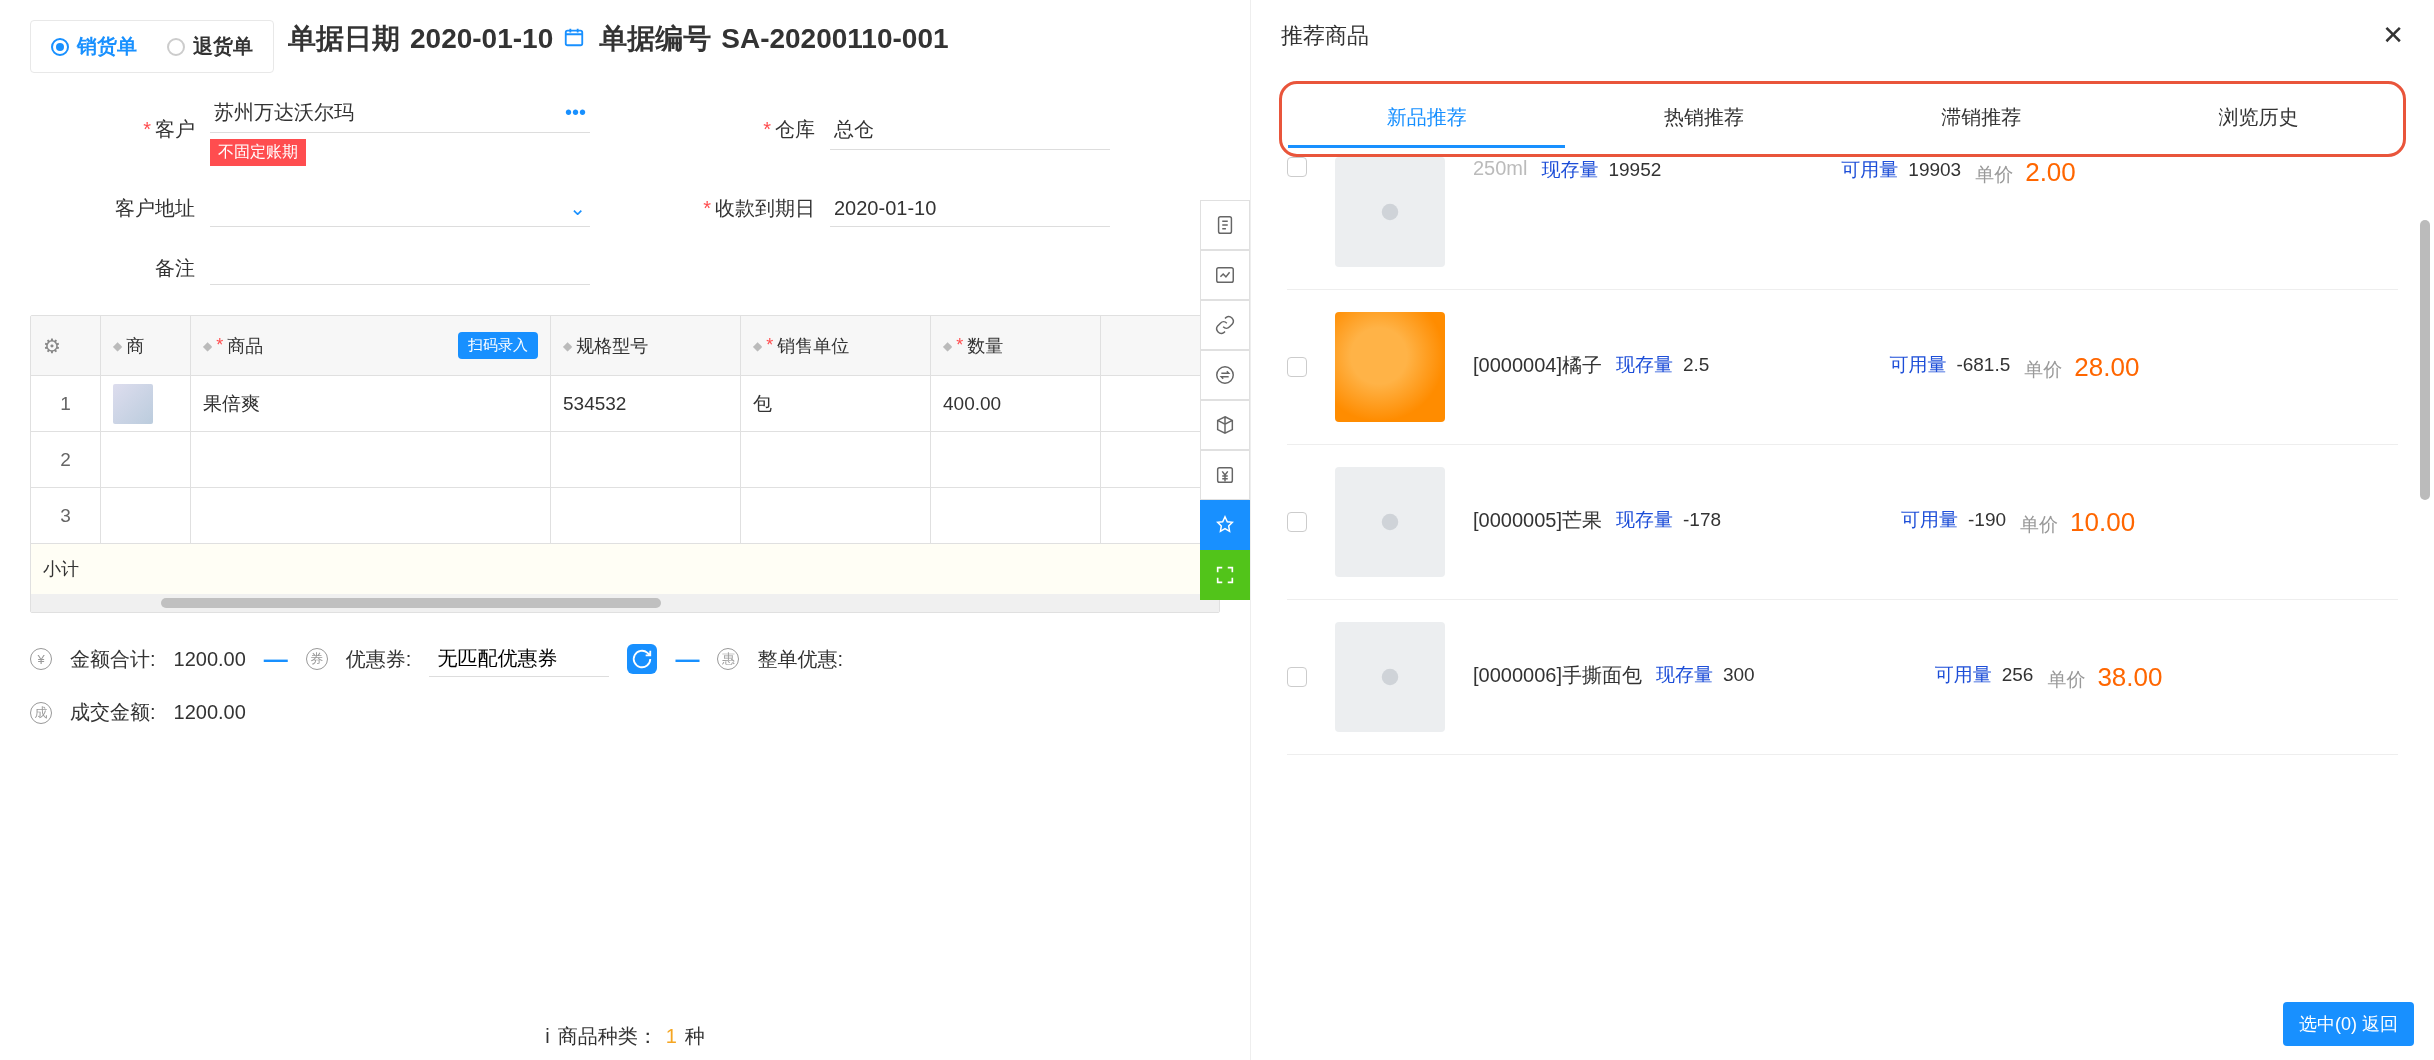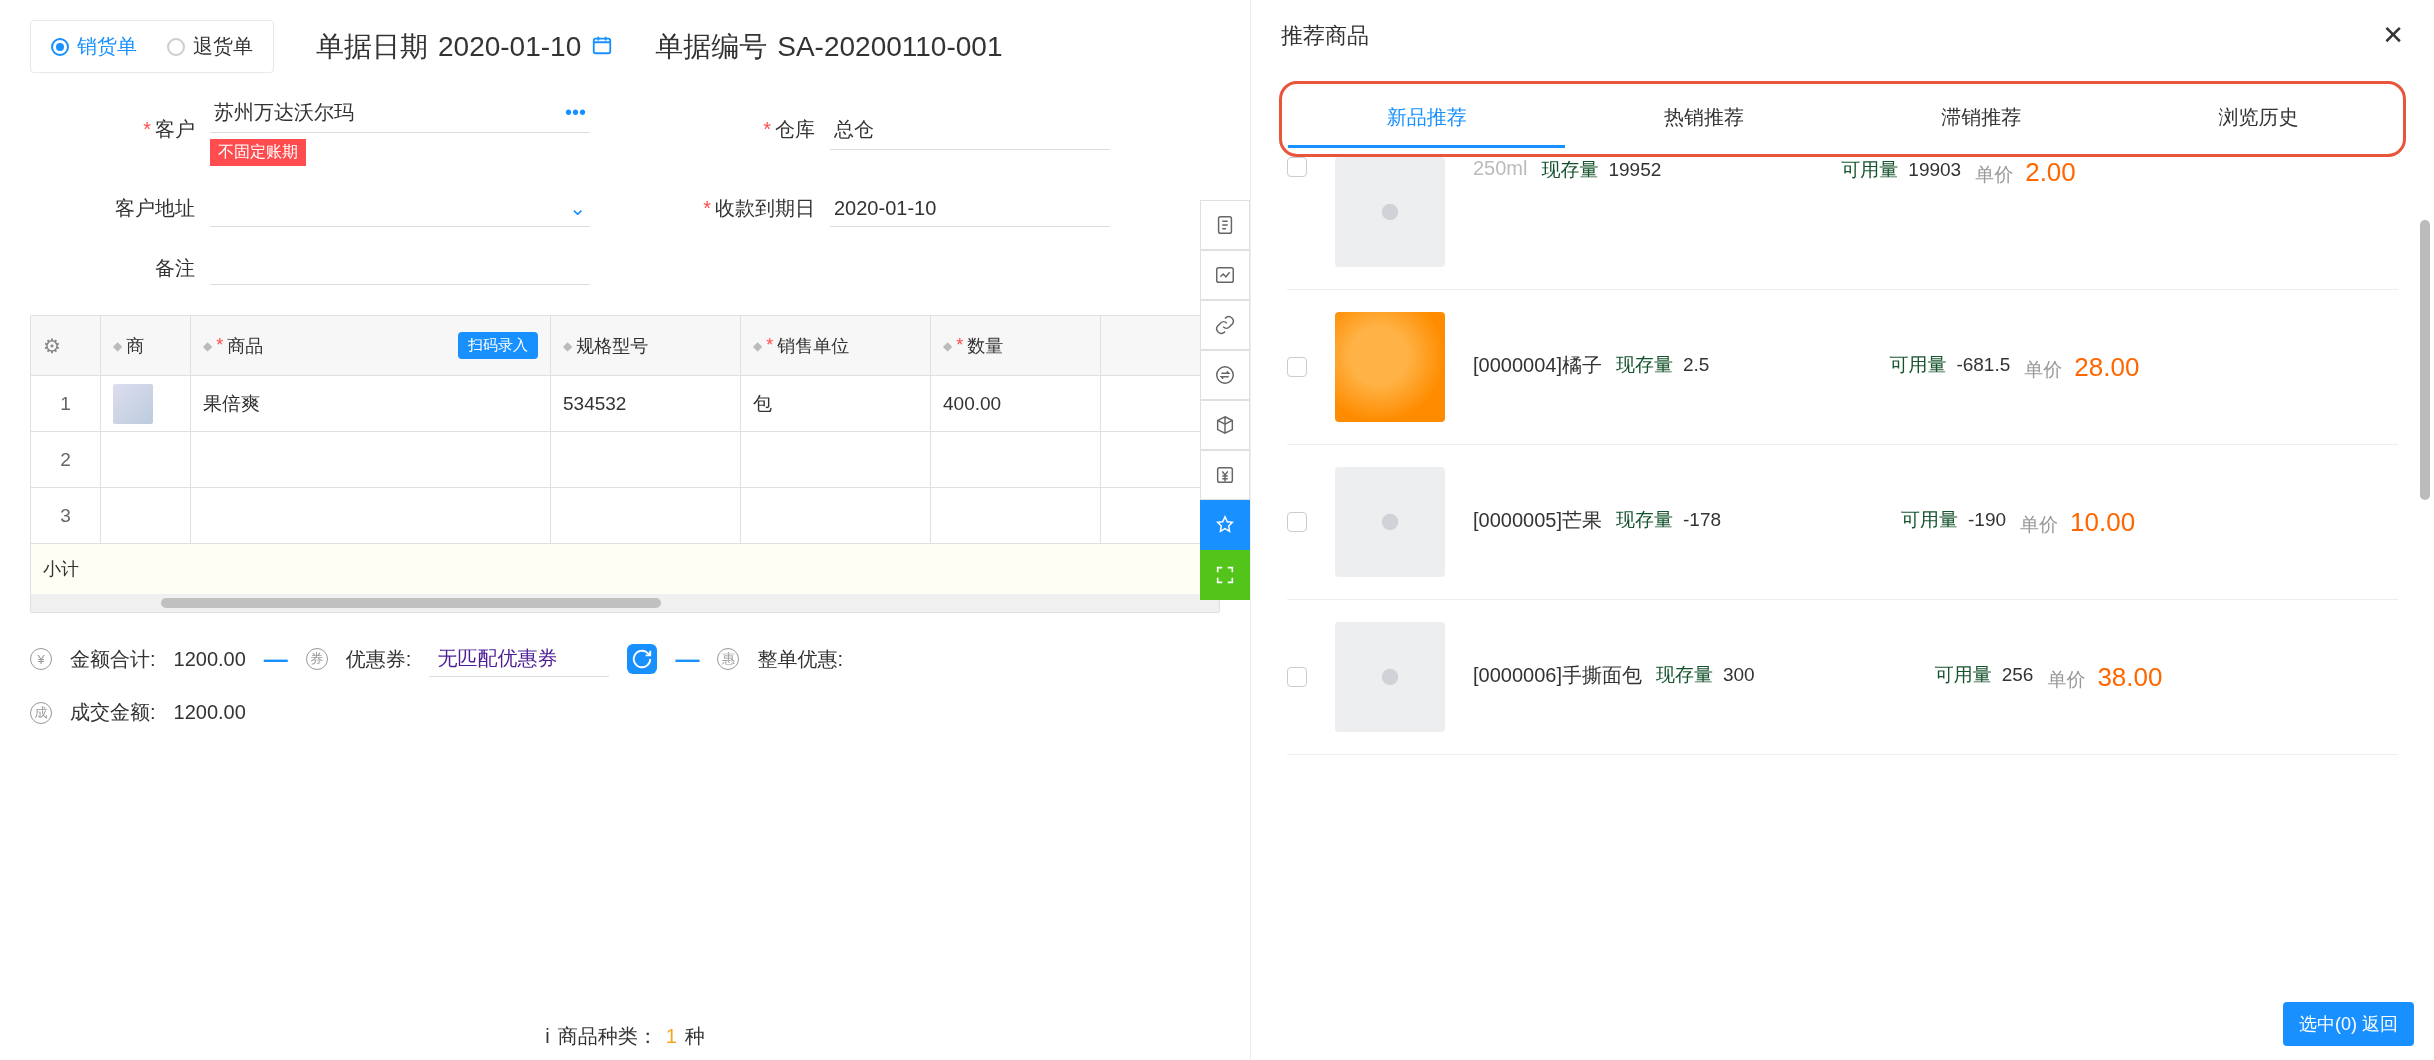--- a/index.html
+++ b/index.html
@@ -2,21 +2,21 @@
 <html><head>
 <meta charset="utf-8">
 <style>
 * { box-sizing: border-box; margin: 0; padding: 0; }
 body { font-family: -apple-system, "PingFang SC", "Microsoft YaHei", sans-serif; font-size: 14px; color: #333; background: #fff; }
 .app { display: flex; width: 2434px; height: 1060px; }
 .left-panel { width: 1250px; padding: 20px 30px; position: relative; }
 .right-panel { flex: 1; border-left: 1px solid #eee; display: flex; flex-direction: column; position: relative; }
 
 
-.tabs-row { display: flex; align-items: center; gap: 42px; margin-bottom: 20px; }
+.tabs-row { display: flex; align-items: flex-start; gap: 14px; margin-bottom: 20px; font-weight: bold; }
 .order-tabs { display: flex; align-items: center; background: #fff; border: 1px solid #e8e8e8; border-radius: 4px; padding: 12px 20px; gap: 30px; }
 .radio-tab { display: flex; align-items: center; gap: 8px; cursor: pointer; font-size: 20px; }
 .radio { width: 18px; height: 18px; border: 2px solid #ccc; border-radius: 50%; display: flex; align-items: center; justify-content: center; }
 .radio.active { border-color: #1890FF; }
 .radio.active::after { content: ""; width: 8px; height: 8px; background: #1890FF; border-radius: 50%; }
 .radio-tab.active { color: #1890FF; }
 .top-field { display: flex; align-items: center; gap: 10px; font-size: 28px; }
 .top-field .label { color: #333; }
 .top-field .value { color: #333; }
 .cal-icon { color: #1890FF; }
@@ -44,21 +44,21 @@
 .t-foot { background: #fffef5; height: 50px; font-size: 18px; }
 .t-foot .t-cell { border-right: none; }
 .hscroll { height: 18px; background: #f0f0f0; position: relative; }
 .hscroll::after { content: ""; position: absolute; left: 130px; width: 500px; height: 10px; background: #c0c0c0; border-radius: 5px; top: 4px; }
 .thumb-img { width: 40px; height: 40px; background: linear-gradient(135deg,#dde,#bcd); border-radius: 2px; }
 
 
 .totals { display: flex; align-items: center; gap: 18px; margin-top: 28px; font-size: 20px; flex-wrap: wrap; }
 .totals .circ { width: 22px; height: 22px; border: 1.5px solid #999; border-radius: 50%; display: inline-flex; align-items: center; justify-content: center; font-size: 13px; color: #999; }
 .minus { color: #1890FF; font-weight: bold; font-size: 24px; }
-.coupon-input { border-bottom: 1px solid #ddd; padding: 4px 8px; color: #4c1d95; min-width: 180px; }
+.coupon-input { border-bottom: 1px solid #ddd; padding: 4px 8px; color: #000000; min-width: 180px; }
 .refresh-btn { background: #1890FF; color: #fff; width: 30px; height: 30px; border-radius: 6px; display: inline-flex; align-items: center; justify-content: center; }
 
 
 .side-toolbar { position: absolute; right: 0; top: 200px; display: flex; flex-direction: column; }
 .side-btn { width: 50px; height: 50px; border: 1px solid #e0e0e0; background: #fff; display: flex; align-items: center; justify-content: center; font-size: 22px; color: #666; }
 .side-btn.blue { background: #1890FF; color: #fff; border-color: #1890FF; }
 .side-btn.green { background: #52c41a; color: #fff; border-color: #52c41a; }
 
 
 .bottom-summary { position: absolute; bottom: 10px; left: 50%; transform: translateX(-50%); font-size: 20px; display: flex; align-items: center; gap: 8px; }
@@ -73,21 +73,21 @@
 .rec-tab.active { color: #1890FF; border-bottom: 3px solid #1890FF; }
 
 .product-list { flex: 1; overflow: auto; padding: 0 36px; }
 .product-row { display: flex; align-items: center; gap: 28px; padding: 22px 0; border-bottom: 1px solid #eee; }
 .chk { width: 20px; height: 20px; border: 1.5px solid #ccc; border-radius: 4px; flex-shrink: 0; }
 .prod-img { width: 110px; height: 110px; background: #eceef0; border-radius: 4px; display: flex; align-items: center; justify-content: center; font-size: 50px; color: #cfd3d8; flex-shrink: 0; }
 .prod-img.orange-fruit { background: radial-gradient(circle at 40% 40%, #ffb347 30%, #ff8c00 70%); }
 .prod-info { flex: 1; display: flex; gap: 14px; }
 .prod-title { font-size: 20px; color: #333; }
 .prod-stats { display: flex; gap: 180px; font-size: 19px; }
-.stat-label { color: #14532d; margin-right: 10px; }
+.stat-label { color: #1d4ed8; margin-right: 10px; }
 .price { color: #ff6600; font-size: 26px; font-weight: 500; }
 .price-label { color: #999; font-size: 19px; margin-right: 12px; }
 
 .vscroll { position: absolute; right: 4px; top: 220px; width: 10px; height: 280px; background: #bbb; border-radius: 5px; }
 
 .selected-btn { position: absolute; bottom: 14px; right: 20px; background: #1890FF; color: #fff; padding: 10px 16px; border-radius: 4px; font-size: 18px; }
 
 svg { width: 22px; height: 22px; }
 </style>
 </head>

